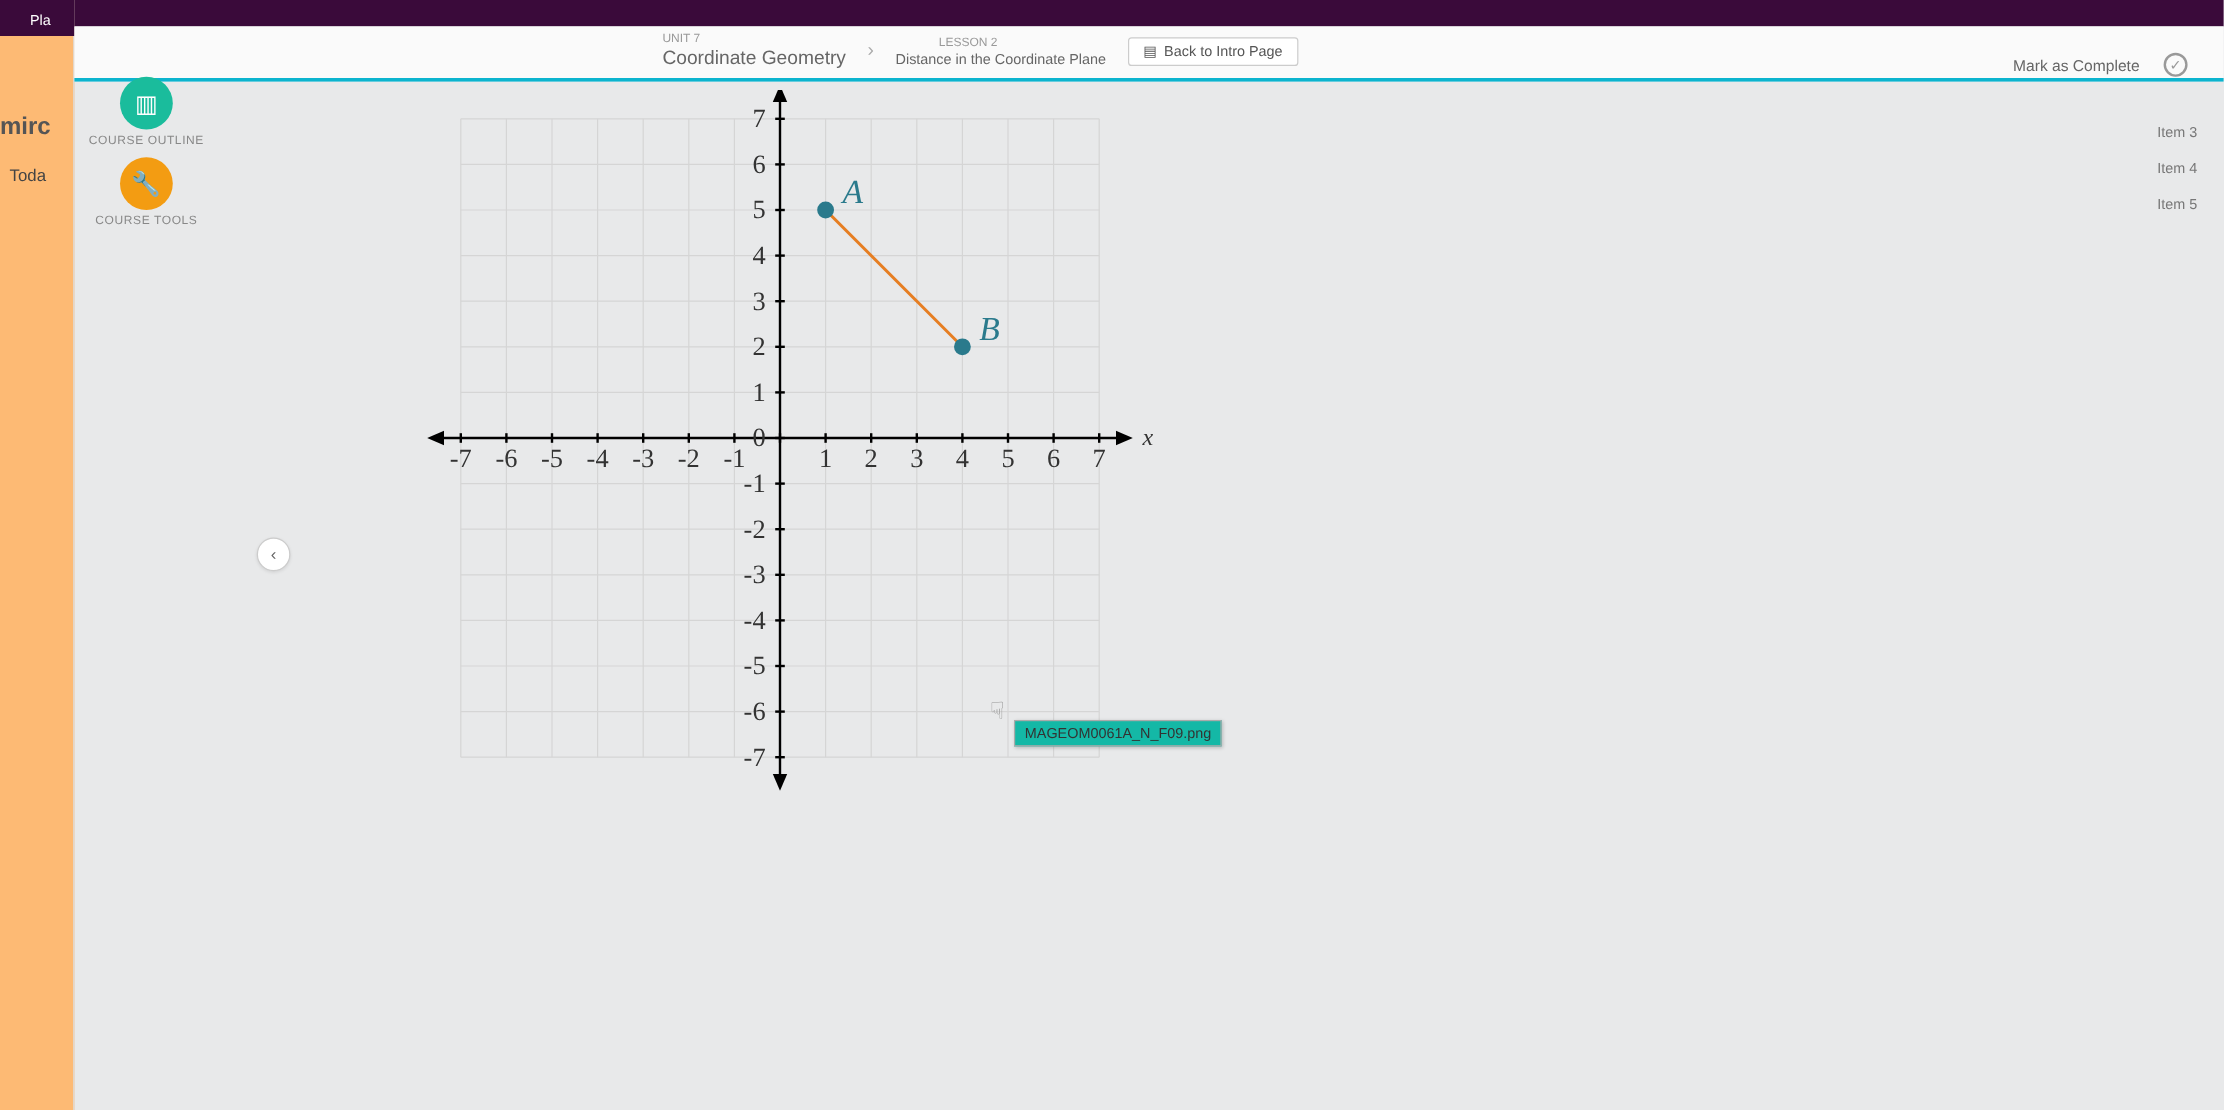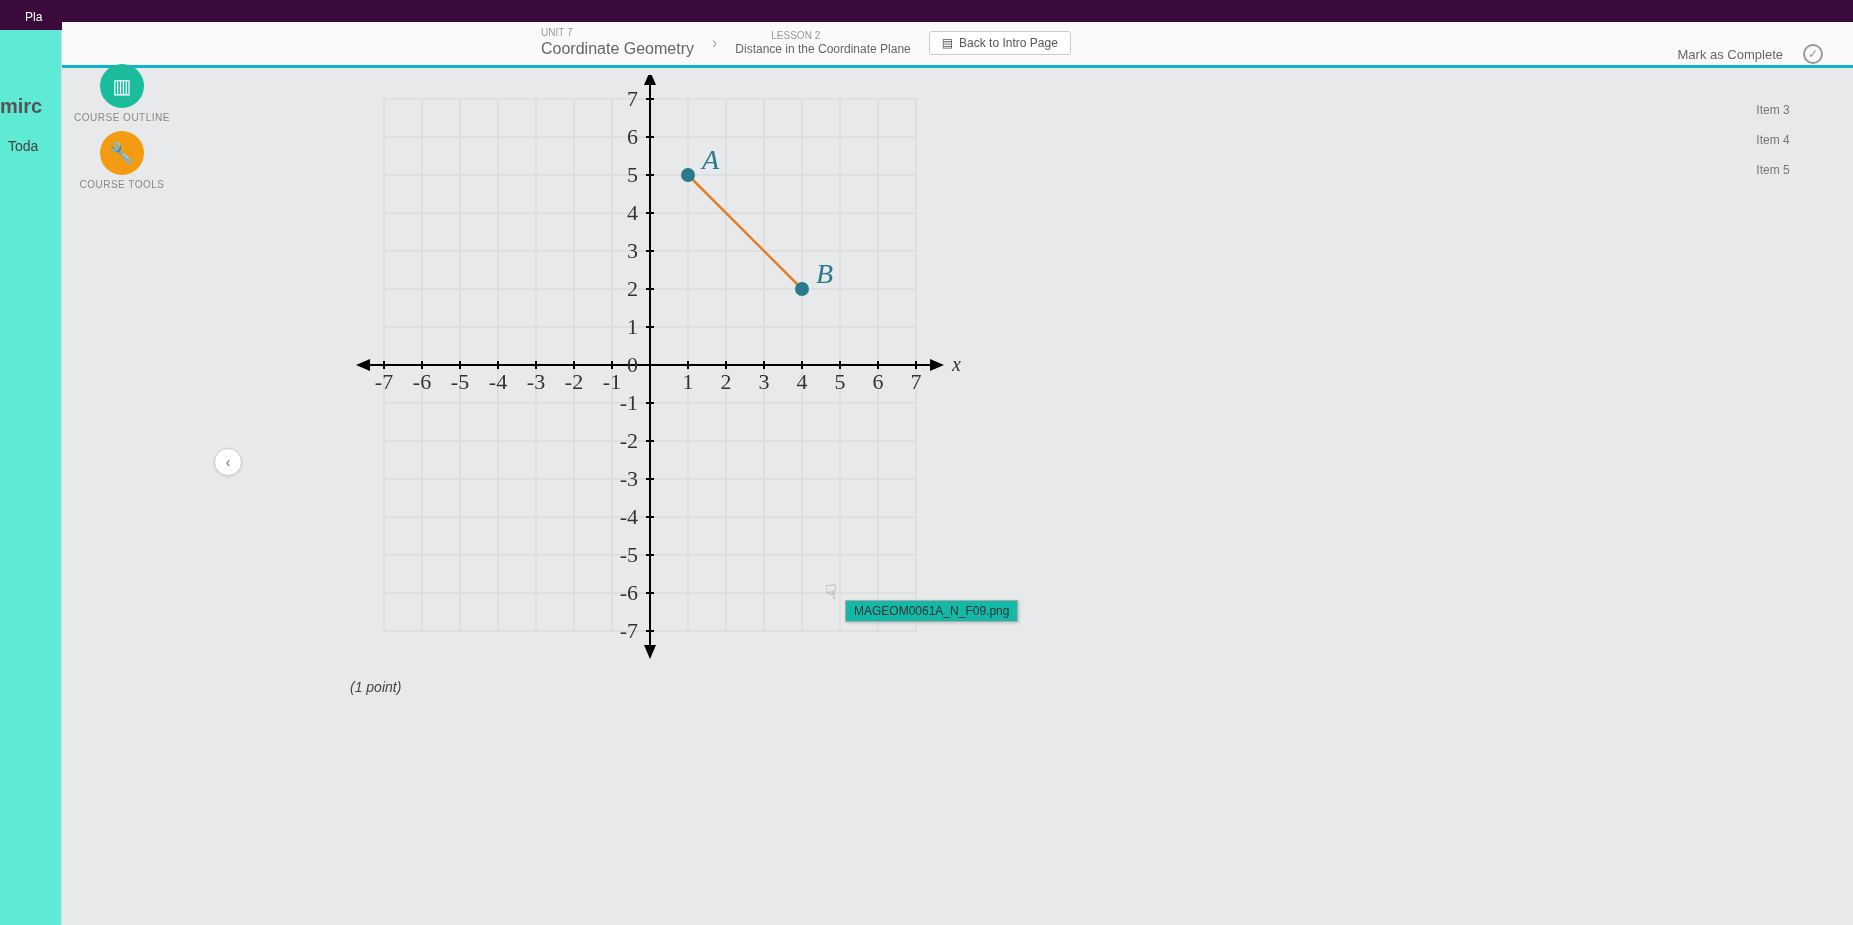--- a/index.html
+++ b/index.html
@@ -10,21 +10,21 @@
   height: 925px;
   position: relative;
   overflow: hidden;
 }
 
 
 .bg-left {
   position: absolute;
   left: 0; top: 0;
   width: 62px; height: 925px;
-  background: #5eead4;
+  background: #fdba74;
   border-right: 1px solid #ddd;
   text-decoration: underline;
 }
 .bg-left-top {
   position: absolute;
   left: 0; top: 0;
   width: 62px; height: 30px;
   background: #3a0a3a;
 }
 .bg-left-label1 {
@@ -60,21 +60,21 @@
 .header {
   position: absolute;
   left: 62px; top: 22px;
   right: 0;
   height: 46px;
   background: #fafafa;
   border-bottom: 3px solid #0cb4ce;
 }
 .breadcrumb {
   position: absolute;
-  left: 479px; top: 4px;
+  left: 490px; top: 4px;
   display: flex;
   align-items: center;
   gap: 18px;
 }
 .bc-unit {
   font-size: 11px;
   color: #888;
   line-height: 1.3;
 }
 .bc-unit .small { font-size: 10px; color: #999; }
@@ -153,21 +153,21 @@
 .right-items {
   position: absolute;
   right: 10px;
   top: 95px;
   width: 140px;
 }
 .right-item {
   font-size: 12px;
   color: #777;
   padding: 8px 12px;
-  text-align: center;
+  text-align: right;
   cursor: pointer;
 }
 
 
 .collapse-btn {
   position: absolute;
   left: 214px;
   top: 448px;
   width: 28px; height: 28px;
   border-radius: 50%;
@@ -446,15 +446,14 @@
         <line x1="338" y1="100" x2="452" y2="214" class="segment"></line>
         <circle cx="338" cy="100" r="7" class="point"></circle>
         <text x="352" y="94" class="point-label">A</text>
         <circle cx="452" cy="214" r="7" class="point"></circle>
         <text x="466" y="208" class="point-label">B</text>
       </svg>
     <div class="cursor-hand">☟</div>
     <div class="tooltip">MAGEOM0061A_N_F09.png</div>
   </div>
 
-  <div class="point-note">(1 point)</div>
 
 </div>
 
 </body></html>

